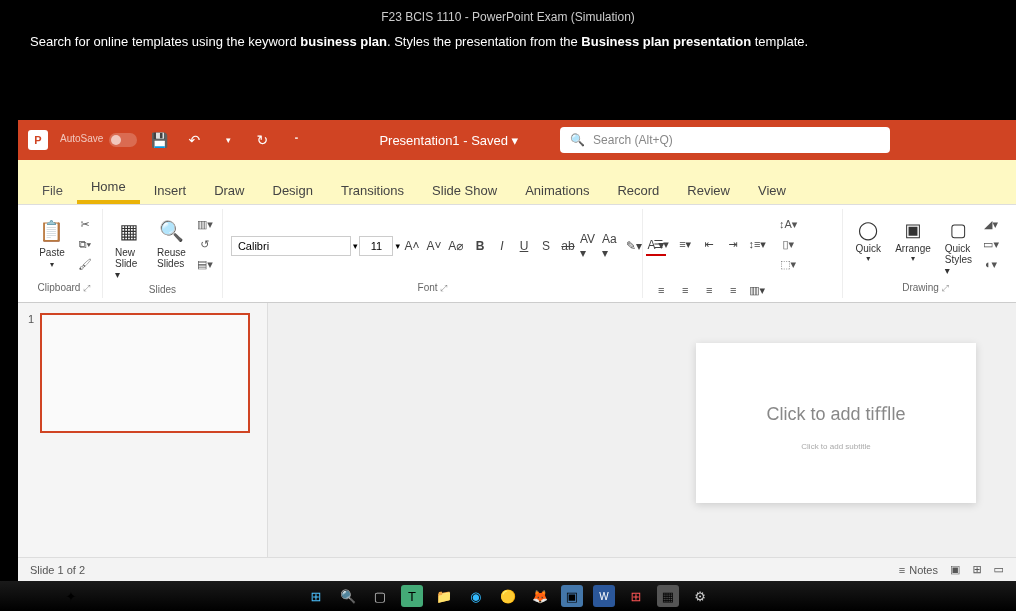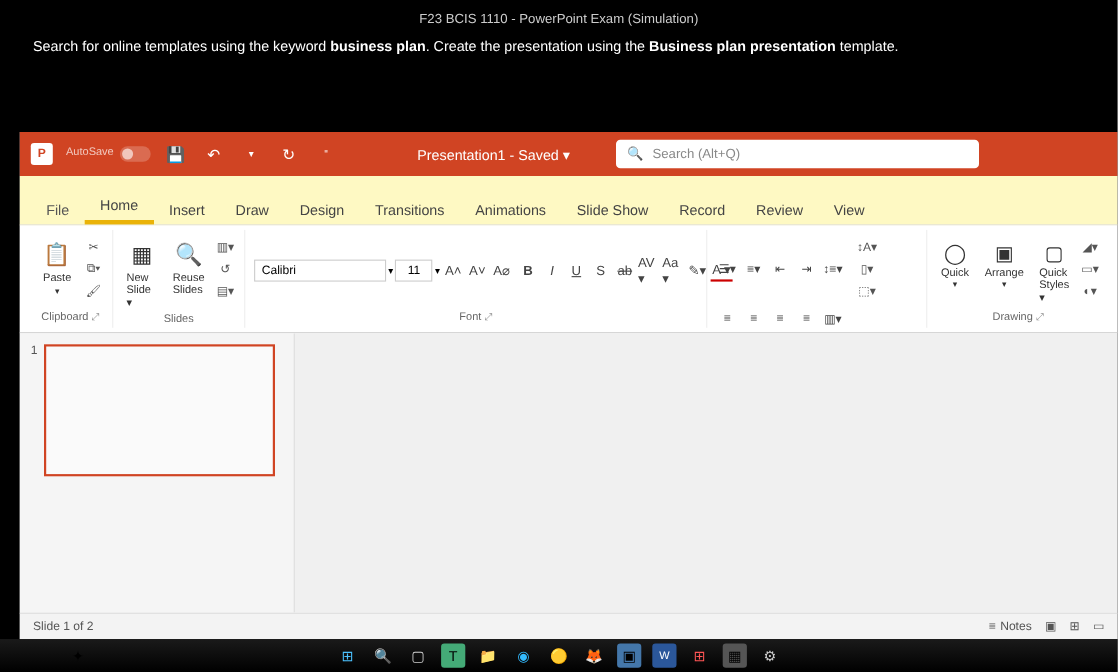--- a/index.html
+++ b/index.html
@@ -67,21 +67,21 @@
 .taskbar { position: absolute; bottom: 0; left: 0; right: 0; height: 30px; background: linear-gradient(#1a1a1a, #000); display: flex; align-items: center; justify-content: center; gap: 10px; }
 .task-icon { width: 22px; height: 22px; border-radius: 3px; display: flex; align-items: center; justify-content: center; font-size: 13px; cursor: pointer; }
 .win { color: #4cc2ff; }
 </style>
 </head>
 <body>
 
 <div class="exam-header">
   <div class="exam-title">F23 BCIS 1110 - PowerPoint Exam (Simulation)</div>
   <div class="exam-instruction">
-    <span>Search for online templates using the keyword </span><b>business plan</b><span>. Create the presentation using the </span><b>Business plan presentation</b><span> template.</span>
+    <span>Search for online templates using the keyword </span><b>business plan</b><span>. Styles the presentation from the </span><b>Business plan presentation</b><span> template.</span>
   </div>
 </div>
 
 <div class="app-window">
 
   <div class="title-bar">
     <div class="app-icon">P</div>
     <div class="autosave">
       <span>AutoSave</span>
       <div class="autosave-toggle"></div>
@@ -98,22 +98,22 @@
     </div>
   </div>
 
   <div class="tabs-row">
     <div class="tab file">File</div>
     <div class="tab active">Home</div>
     <div class="tab">Insert</div>
     <div class="tab">Draw</div>
     <div class="tab">Design</div>
     <div class="tab">Transitions</div>
+    <div class="tab">Slide Show</div>
     <div class="tab">Animations</div>
-    <div class="tab">Slide Show</div>
     <div class="tab">Record</div>
     <div class="tab">Review</div>
     <div class="tab">View</div>
   </div>
 
   <div class="ribbon">
     <div class="ribbon-group">
       <div class="ribbon-controls">
         <div class="big-btn">
           <div class="big-icon">📋</div>
@@ -228,20 +228,26 @@
       </div>
       <div class="ribbon-group-label"><span>Drawing</span> <span class="launcher">⤢</span></div>
     </div>
   </div>
 
   <div class="content">
     <div class="thumb-panel">
       <div class="thumb-item">
         <div class="thumb-num">1</div>
         <div class="thumb-slide"></div>
+      </div>
+    </div>
+    <div class="canvas">
+      <div class="slide-preview">
+        <div class="slide-title-ph">Click to add tiﬄle</div>
+        <div class="slide-sub-ph">Click to add subtitle</div>
       </div>
     </div>
   </div>
 
   <div class="status-bar">
     <div>Slide 1 of 2</div>
     <div class="status-right">
       <div class="status-btn">≡ <span>Notes</span></div>
       <div class="status-btn">▣</div>
       <div class="status-btn">⊞</div>

